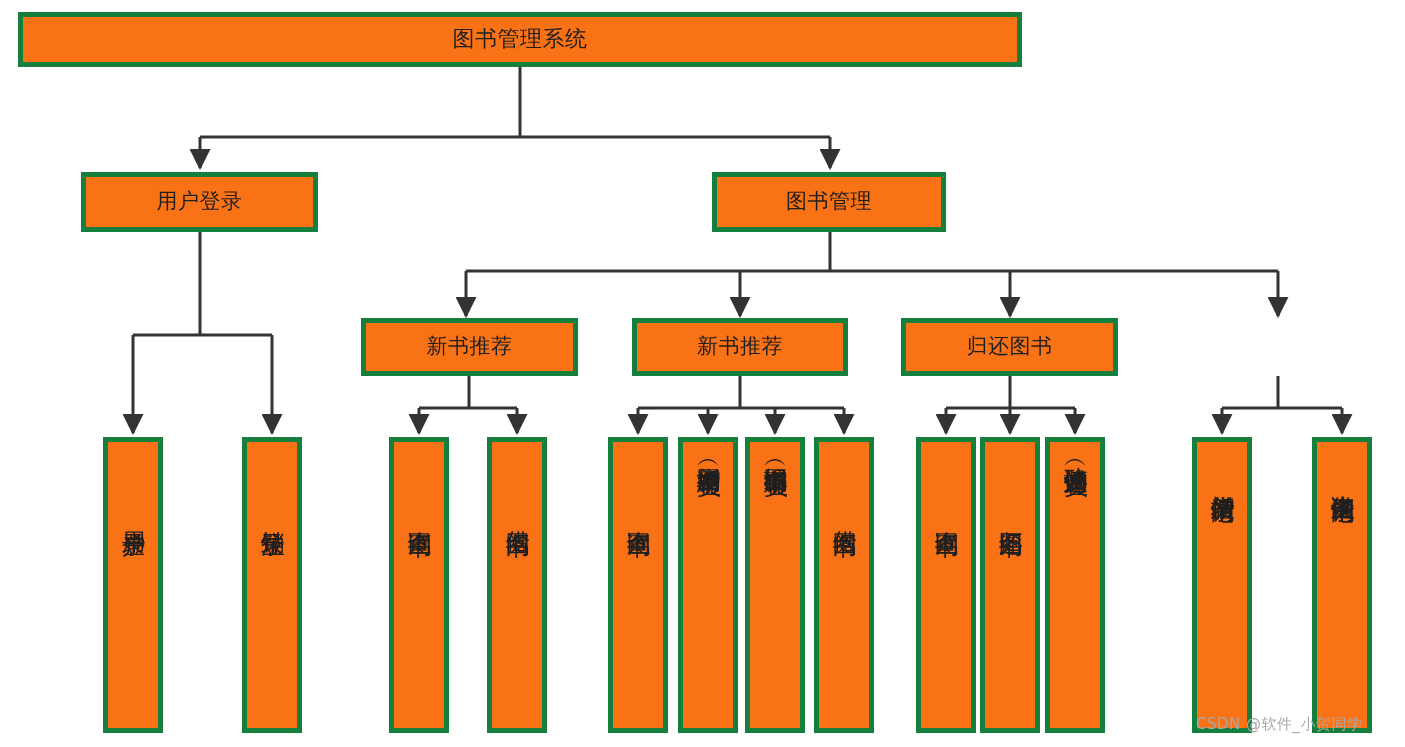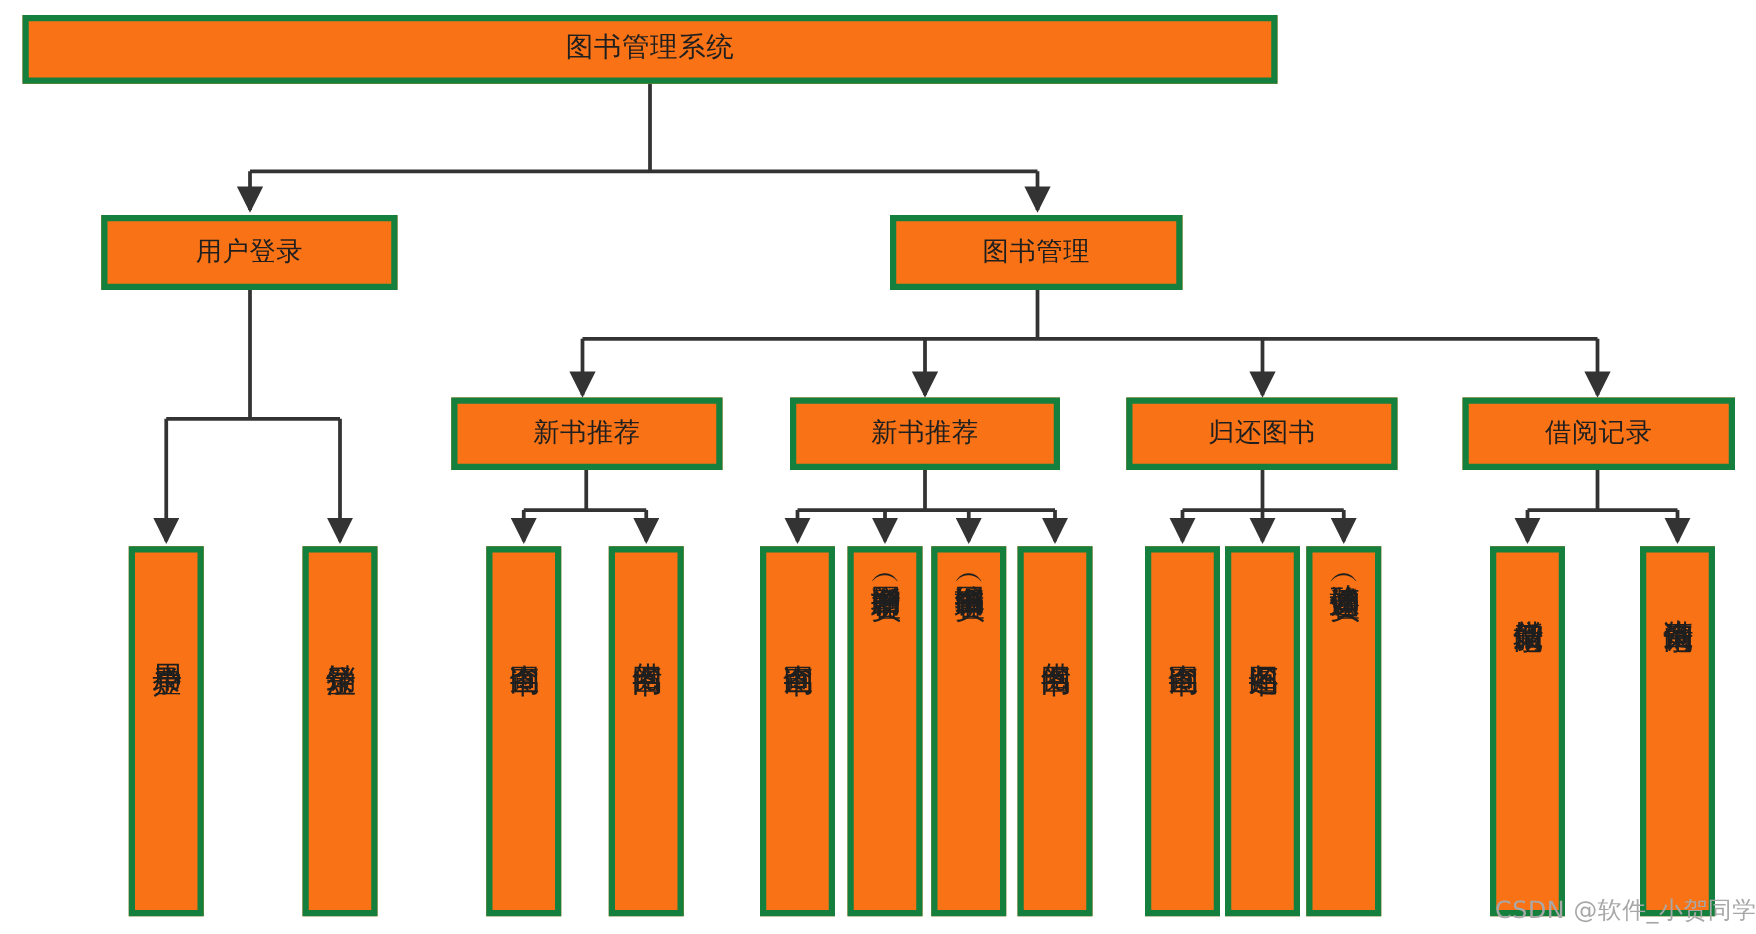--- a/index.html
+++ b/index.html
@@ -57,21 +57,21 @@
   .node.vert .label {
     font-size: 24px;
     line-height: 1.06;
     writing-mode: vertical-rl;
     text-orientation: upright;
     white-space: pre;
     letter-spacing: 1px;
   }
   .watermark {
     position: absolute;
-    font-size: 19px;
+    font-size: 15px;
     color: #a8a8a8;
     white-space: nowrap;
     letter-spacing: 0.5px;
   }
 </style>
 </head>
 <body>
 
 <div id="canvas">
 
@@ -138,23 +138,20 @@
 
   <div class="node horiz" style="left:361px; top:318px; width:217px; height:58px;">
     <span class="label">新书推荐</span>
   </div>
   <div class="node horiz" style="left:632px; top:318px; width:216px; height:58px;">
     <span class="label">新书推荐</span>
   </div>
   <div class="node horiz" style="left:901px; top:318px; width:217px; height:58px;">
     <span class="label">归还图书</span>
   </div>
-  <div class="node horiz" style="left:1170px; top:318px; width:218px; height:58px;">
-    <span class="label">借阅记录</span>
-  </div>
 
   <div class="node vert" style="left:103px; top:437px; width:60px; height:296px; padding-top:70px;">
     <span class="label">用户登录</span>
   </div>
   <div class="node vert" style="left:242px; top:437px; width:60px; height:296px; padding-top:70px;">
     <span class="label">注销登录</span>
   </div>
 
   <div class="node vert" style="left:389px; top:437px; width:60px; height:296px; padding-top:70px;">
     <span class="label">查询图书</span>

